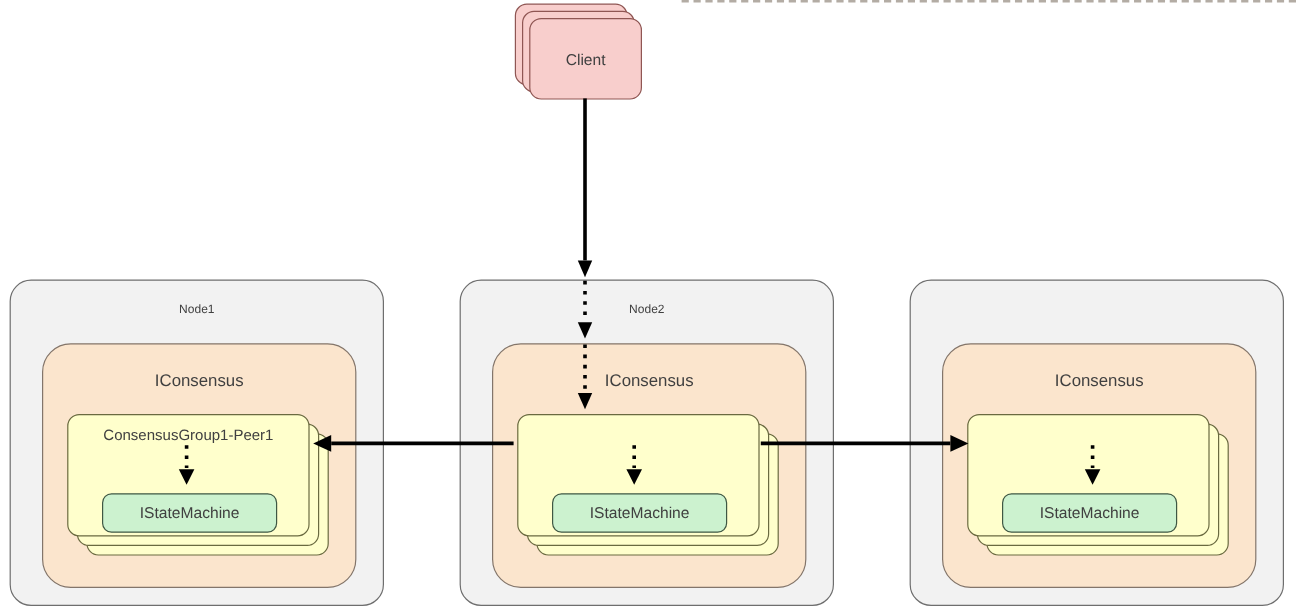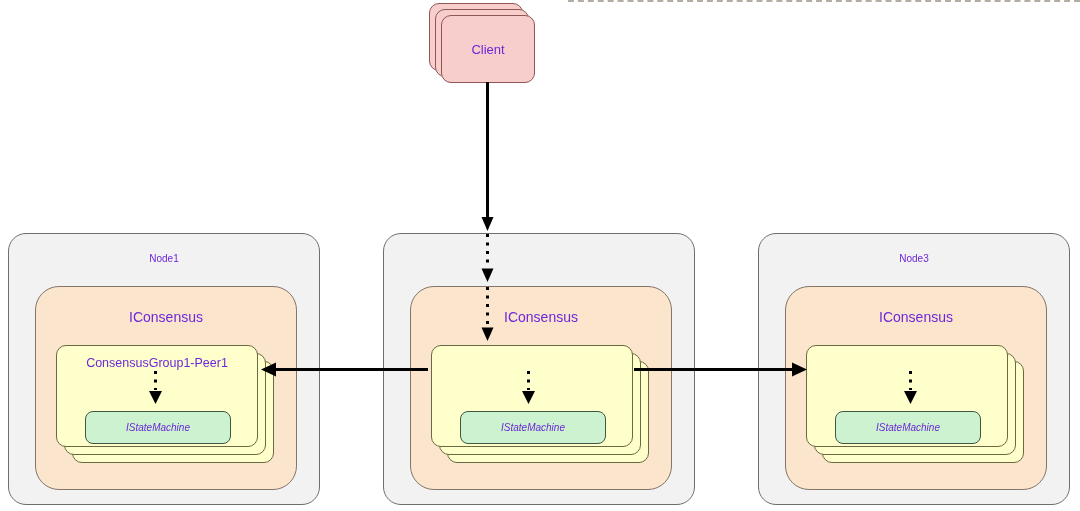--- a/index.html
+++ b/index.html
@@ -1,18 +1,18 @@
 <!DOCTYPE html>
 <html style="--client-fill: #f8cecc; --client-stroke: #8f5653; --node-fill: #f2f2f2; --node-stroke: #6e6e6e; --consensus-fill: #fbe5cd; --consensus-stroke: #83756a; --card-fill: #ffffcc; --card-stroke: #6a6a40; --state-fill: #ccf2cf; --state-stroke: #3f5743; --arrow-color: #000000;"><head>
 <meta charset="utf-8">
 <style>
   html,body{margin:0;padding:0;background:#ffffff;}
   .stage{
     position:relative;width:1080px;height:511px;background:#ffffff;overflow:hidden;
-    font-family:"Liberation Sans", sans-serif;color:#6d28d9;
+    font-family:"Liberation Sans", sans-serif;color:#404040;
   }
   .top-dashes{
     position:absolute;left:568px;top:0;width:512px;height:0;
     border-top:2px dashed #b3aca4;
   }
   
   .client-layer{
     position:absolute;width:92px;height:66px;border-radius:10px;
     background:var(--client-fill);border:1px solid var(--client-stroke);
   }
@@ -35,21 +35,21 @@
     position:absolute;width:200px;height:100px;border-radius:10px;
     background:var(--card-fill);border:1px solid var(--card-stroke);
   }
   .layer2{left:16px;top:16px;}
   .layer1{left:8px;top:8px;}
   .card-front{left:0;top:0;}
   .peer-label{position:absolute;left:0;top:10px;width:100%;text-align:center;font-size:12.5px;white-space:nowrap;}
   .state{
     position:absolute;left:28px;top:65px;width:144px;height:31px;border-radius:8px;
     background:var(--state-fill);border:1px solid var(--state-stroke);
-    display:flex;align-items:center;justify-content:center;font-size:10px;font-style:italic;
+    display:flex;align-items:center;justify-content:center;font-size:13px;
   }
   
   .overlay{position:absolute;left:0;top:0;width:1080px;height:511px;z-index:6;pointer-events:none;}
   .ln{stroke:var(--arrow-color);stroke-width:3;fill:none;}
   .dot{stroke:var(--arrow-color);stroke-width:3;fill:none;stroke-dasharray:3 5.5;}
   .hd{fill:var(--arrow-color);stroke:none;}
 </style>
 </head>
 <body>
 
@@ -76,36 +76,36 @@
           <div class="peer-label">ConsensusGroup1-Peer1</div>
           <div class="state">
             <span>IStateMachine</span>
           </div>
         </div>
       </div>
     </div>
   </div>
 
   <div class="node" style="left:383px">
+    <div class="node-label">Node2</div>
     <div class="consensus">
       <div class="consensus-label">IConsensus</div>
       <div class="stack">
         <div class="card-layer layer2"></div>
         <div class="card-layer layer1"></div>
         <div class="card-layer card-front">
           <div class="state">
             <span>IStateMachine</span>
           </div>
         </div>
       </div>
     </div>
   </div>
 
   <div class="node" style="left:758px">
-    <div class="node-label">Node3</div>
     <div class="consensus">
       <div class="consensus-label">IConsensus</div>
       <div class="stack">
         <div class="card-layer layer2"></div>
         <div class="card-layer layer1"></div>
         <div class="card-layer card-front">
           <div class="state">
             <span>IStateMachine</span>
           </div>
         </div>

